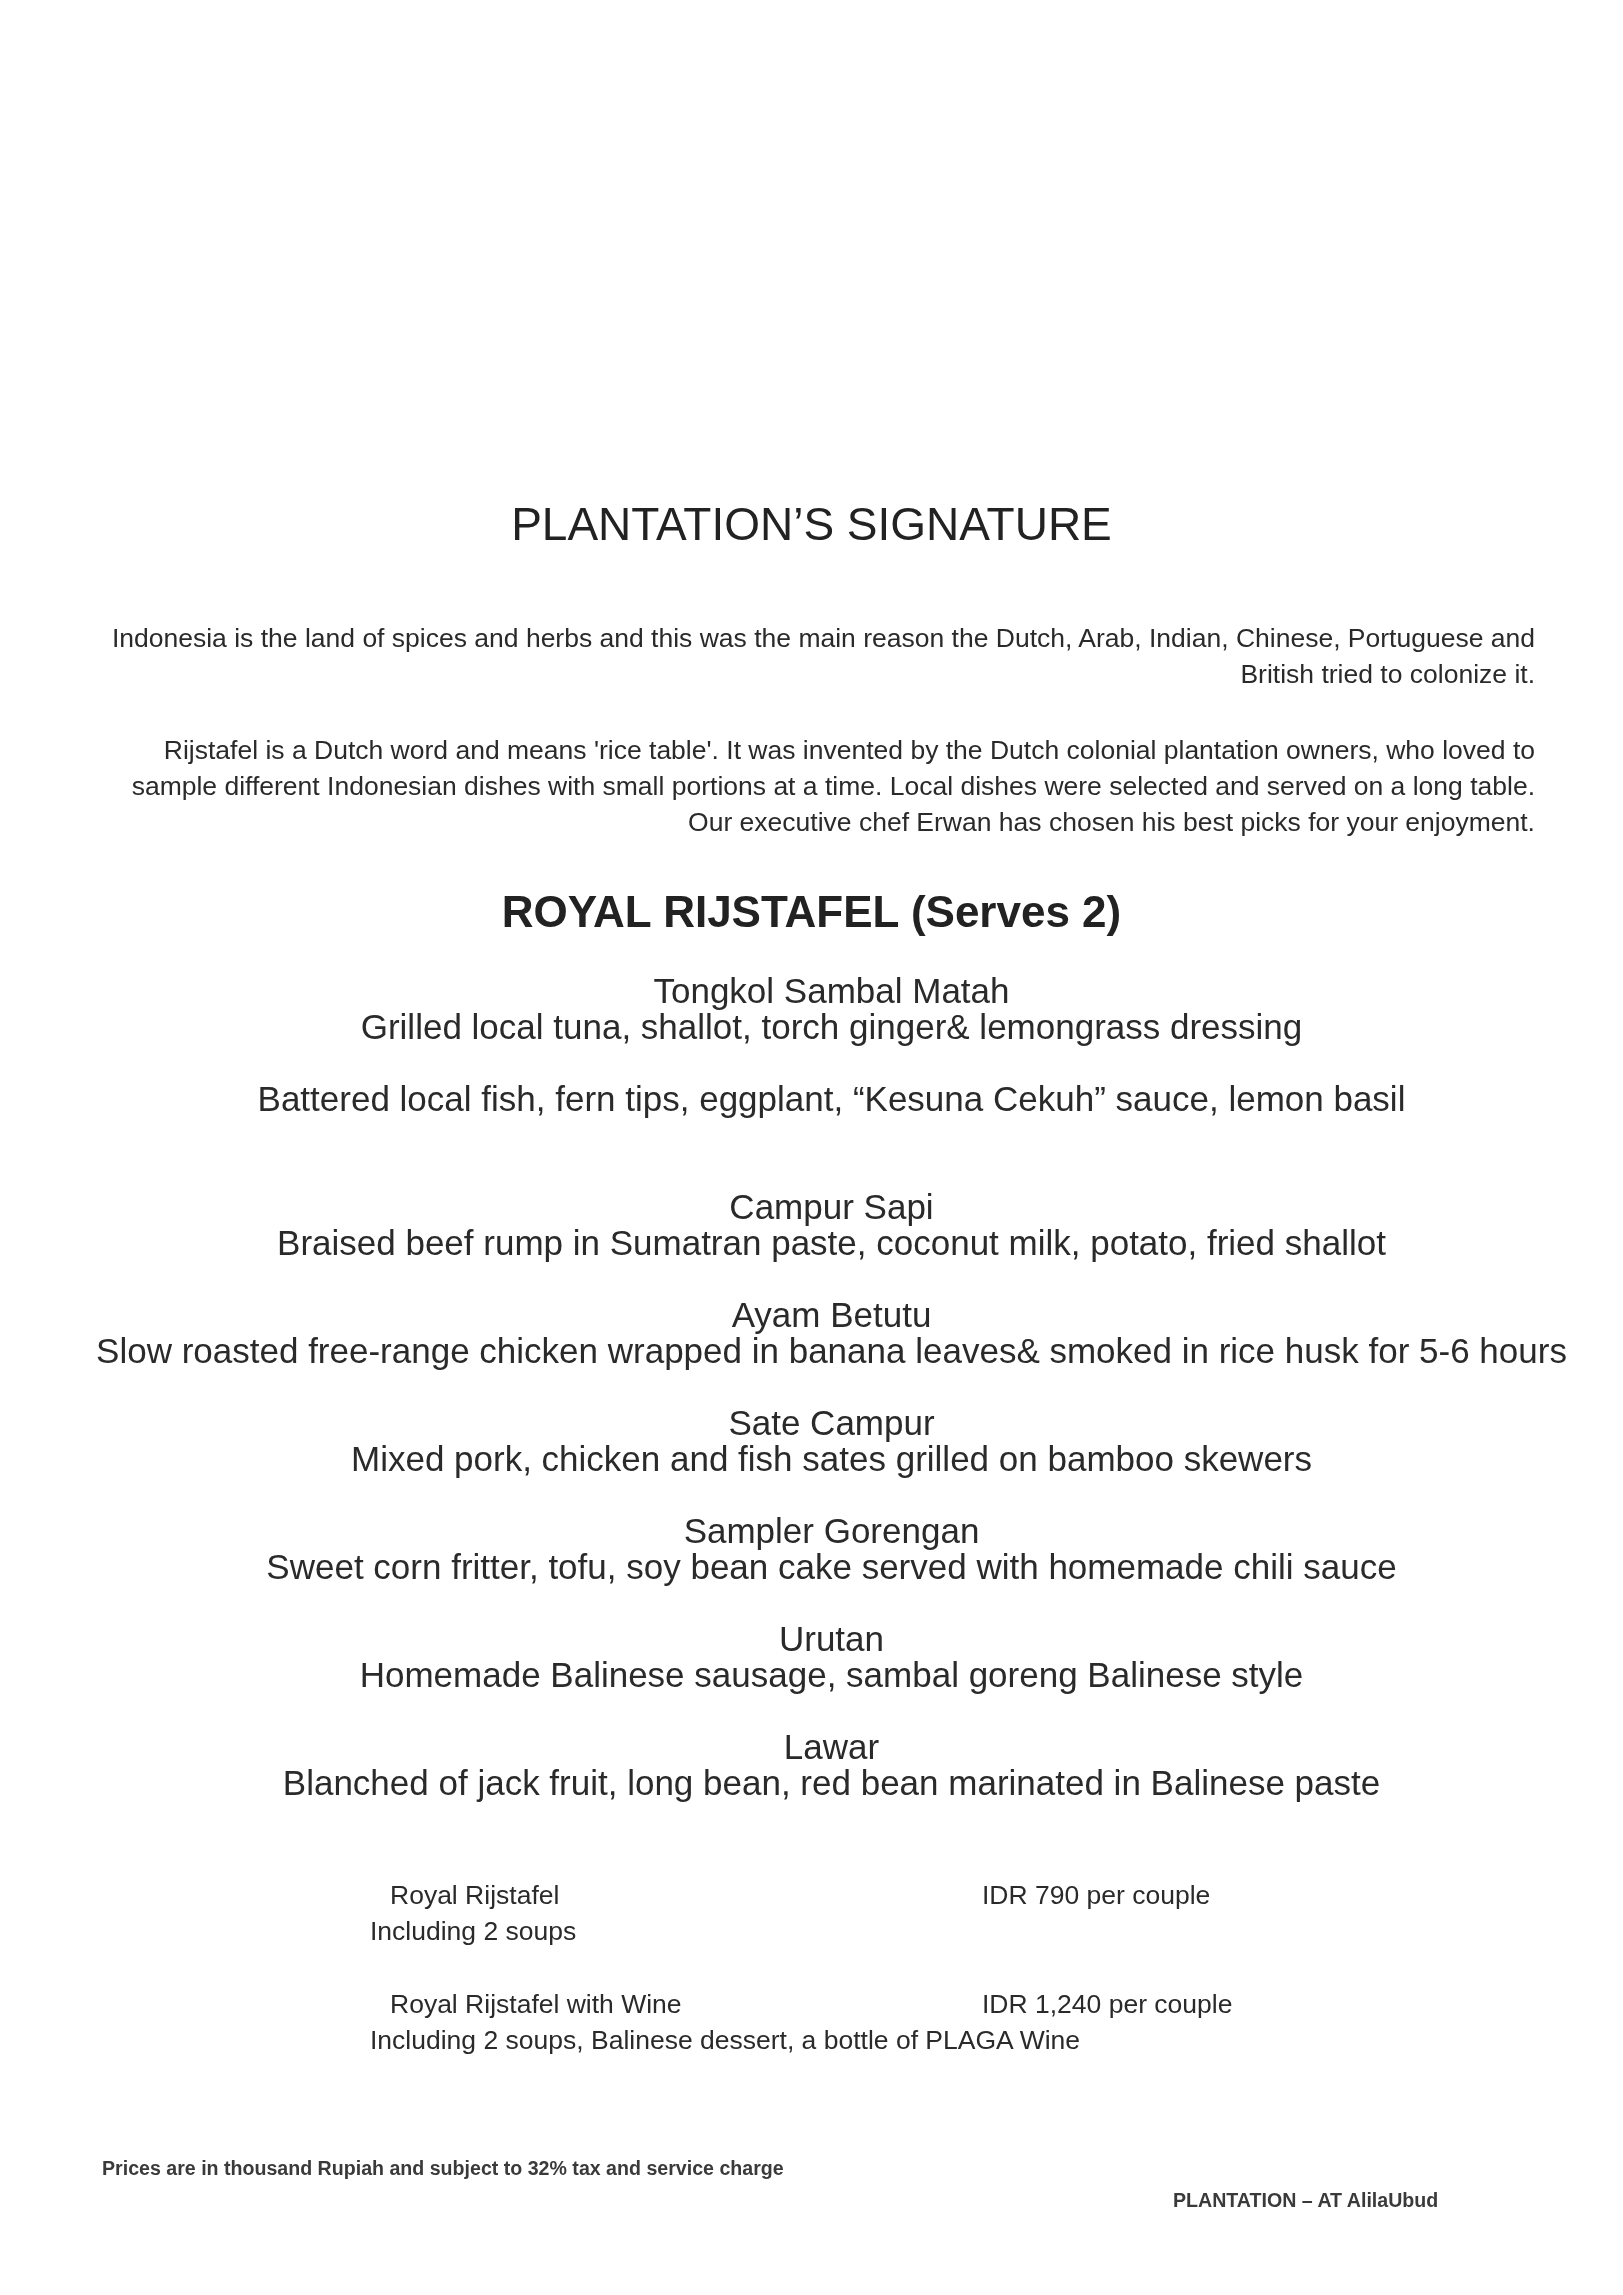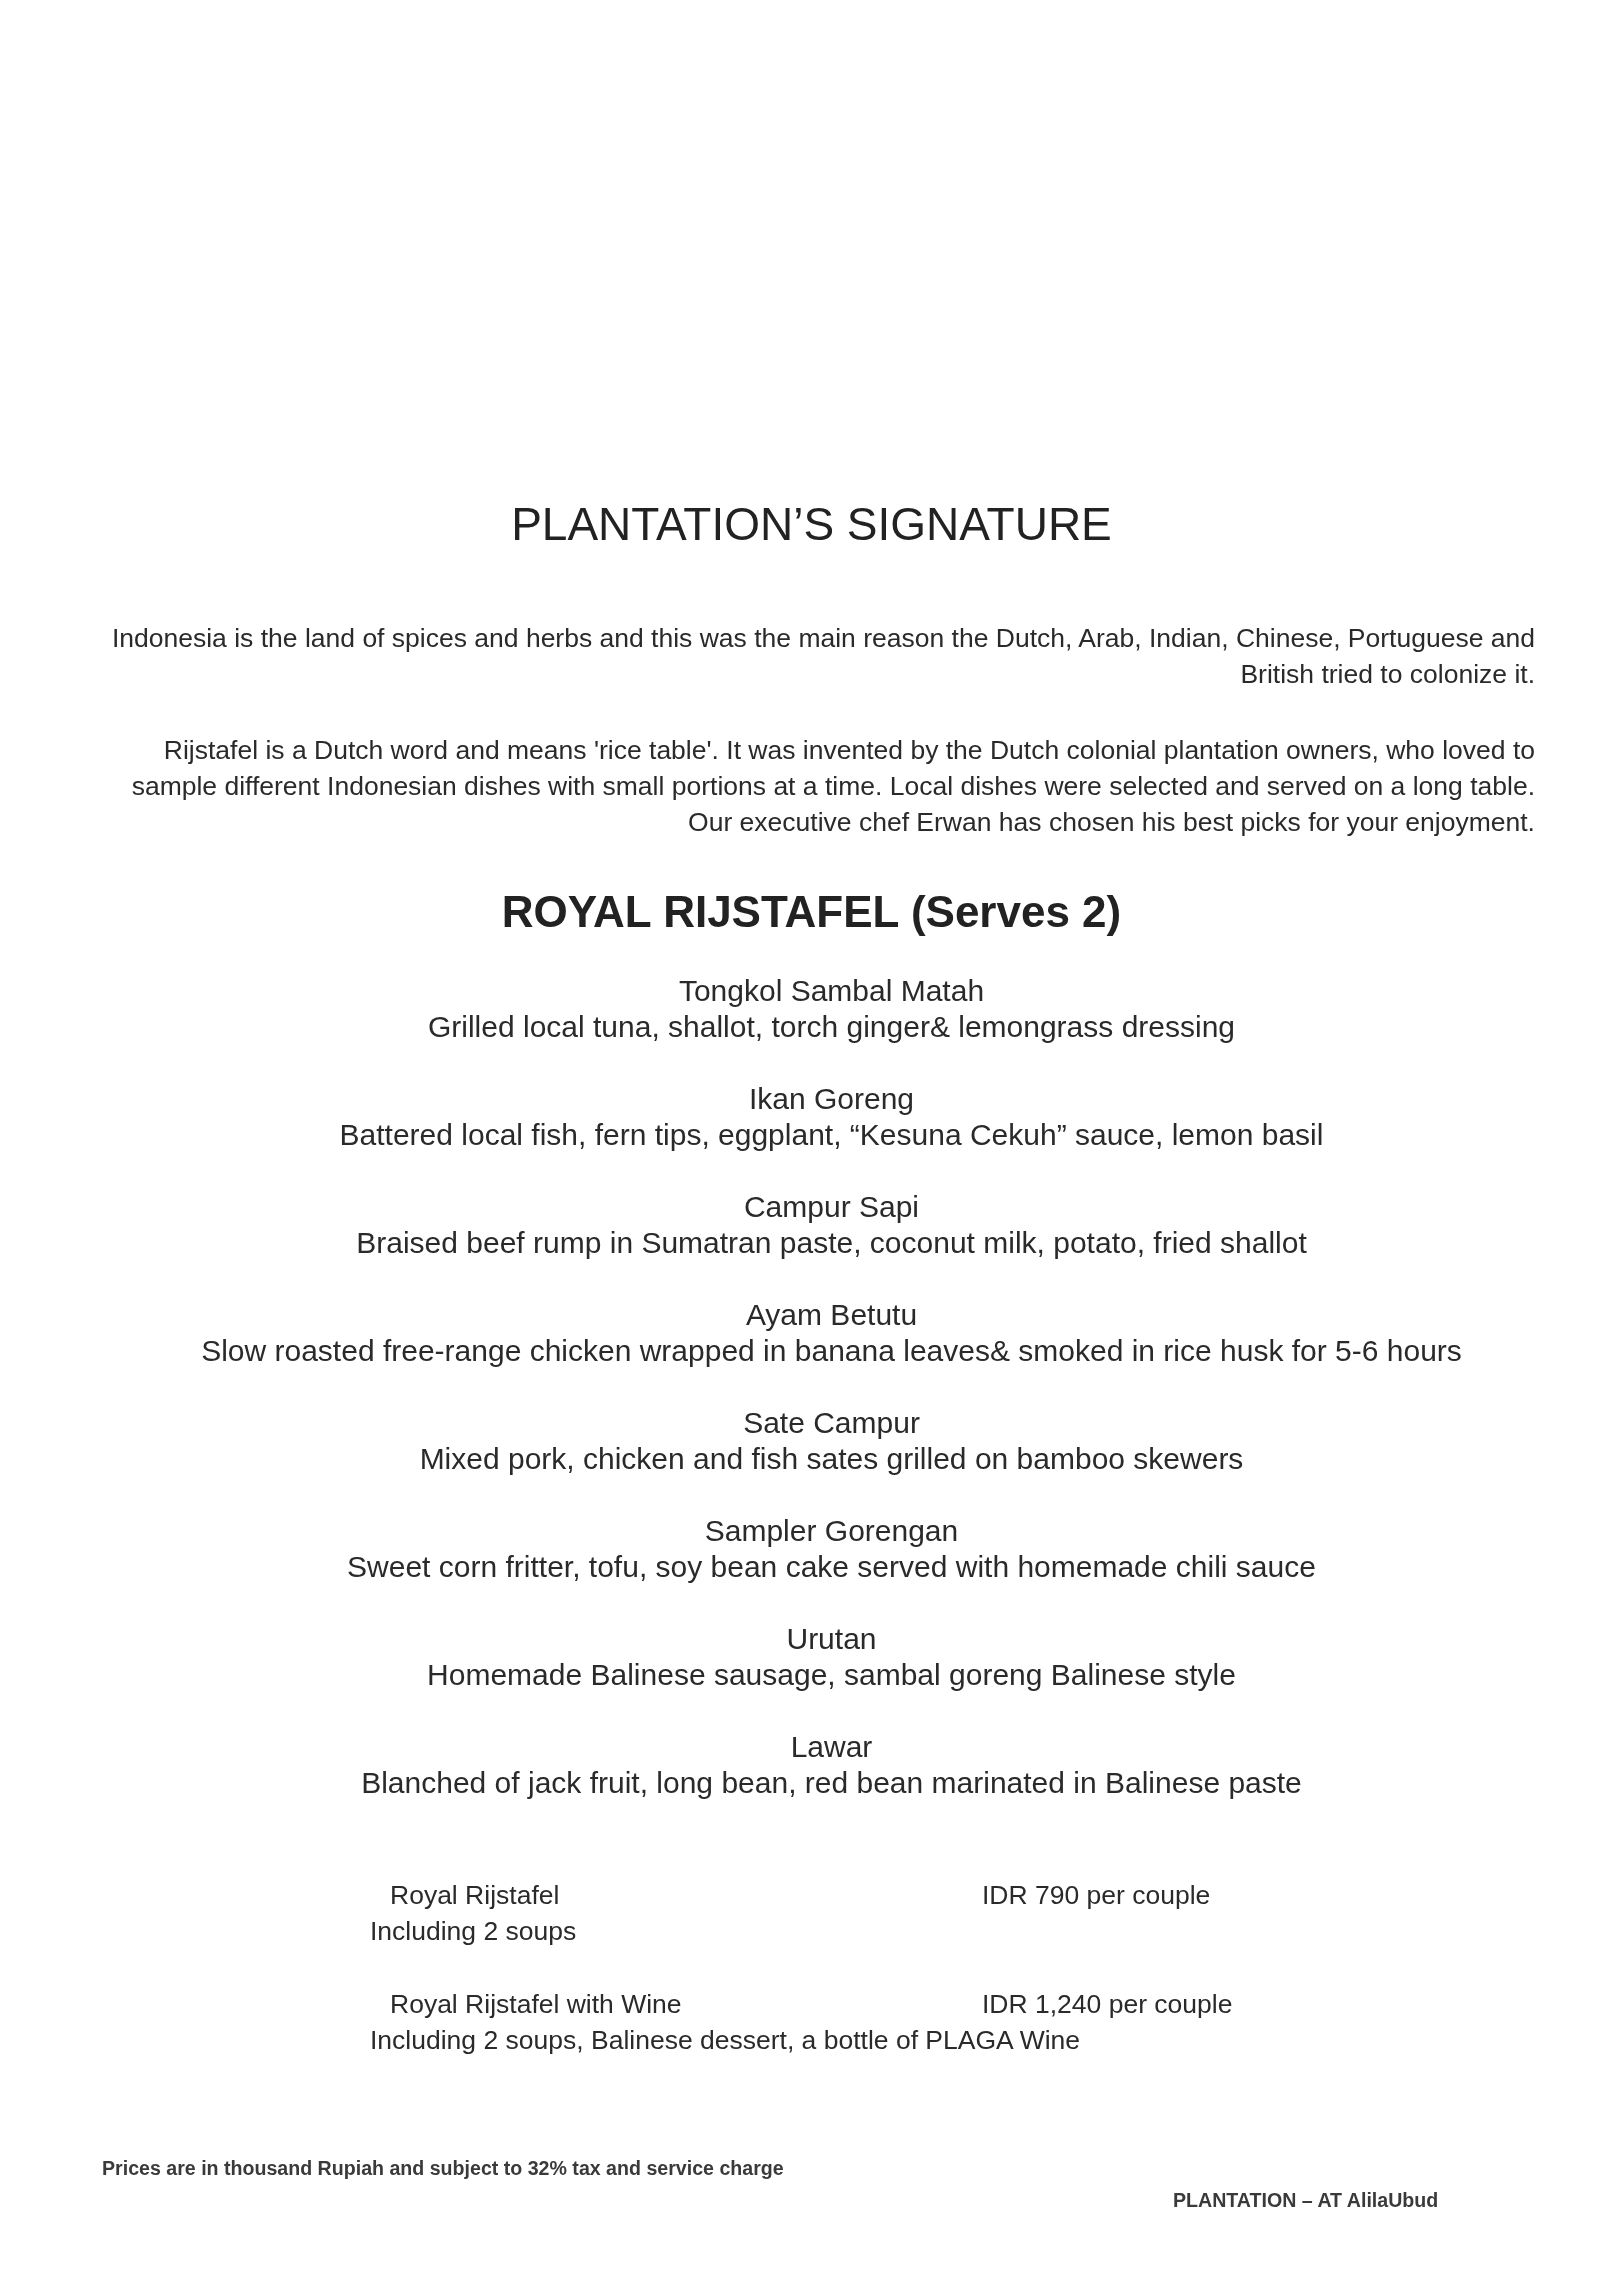--- a/index.html
+++ b/index.html
@@ -42,21 +42,21 @@
   .section-heading {
     top: 885px;
     font-size: 44px;
     line-height: 54px;
     color: #222;
   }
   .dishes {
     top: 973px;
   }
   .dish {
-    font-size: 30px;
+    font-size: 35px;
     line-height: 36px;
     height: 108px;
     color: #2a2a2a;
     padding-left: 40px;
   }
   .dish-name, .dish-desc { display: block; white-space: nowrap; }
   .pricing {
     top: 1877px;
     left: 370px;
     width: 980px;
@@ -101,21 +101,20 @@
 <p class="abs intro-p intro-p2" style="margin:0;">Rijstafel is a Dutch word and means 'rice table'. It was invented by the Dutch colonial plantation owners, who loved to sample different Indonesian dishes with small portions at a time. Local dishes were selected and served on a long table. Our executive chef Erwan has chosen his best picks for your enjoyment.</p>
 
 <h2 class="abs center-block section-heading" style="margin:0;">ROYAL RIJSTAFEL (Serves 2)</h2>
 
 <div class="abs center-block dishes">
   <div class="dish">
     <span class="dish-name">Tongkol Sambal Matah</span>
     <span class="dish-desc">Grilled local tuna, shallot, torch ginger&amp; lemongrass dressing</span>
   </div>
   <div class="dish">
-    <span class="dish-name">Ikan Goreng</span>
     <span class="dish-desc">Battered local fish, fern tips, eggplant, “Kesuna Cekuh” sauce, lemon basil</span>
   </div>
   <div class="dish">
     <span class="dish-name">Campur Sapi</span>
     <span class="dish-desc">Braised beef rump in Sumatran paste, coconut milk, potato, fried shallot</span>
   </div>
   <div class="dish">
     <span class="dish-name">Ayam Betutu</span>
     <span class="dish-desc">Slow roasted free-range chicken wrapped in banana leaves&amp; smoked in rice husk for 5-6 hours</span>
   </div>

